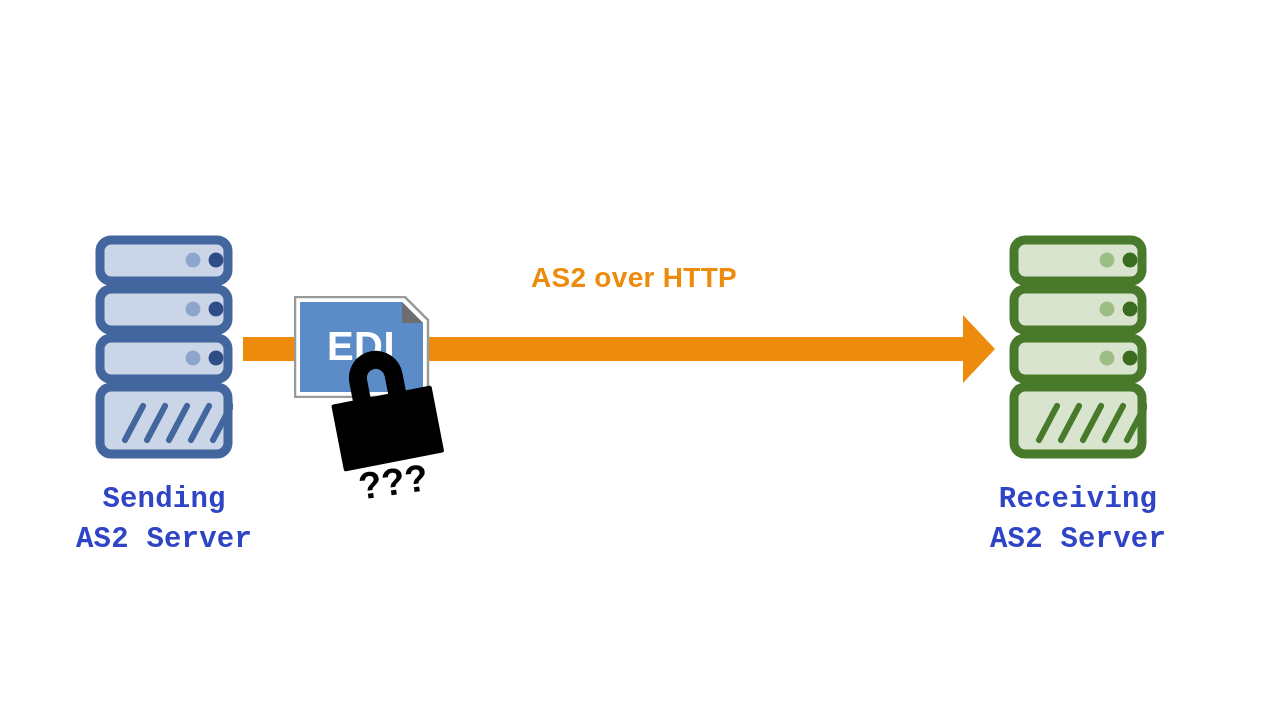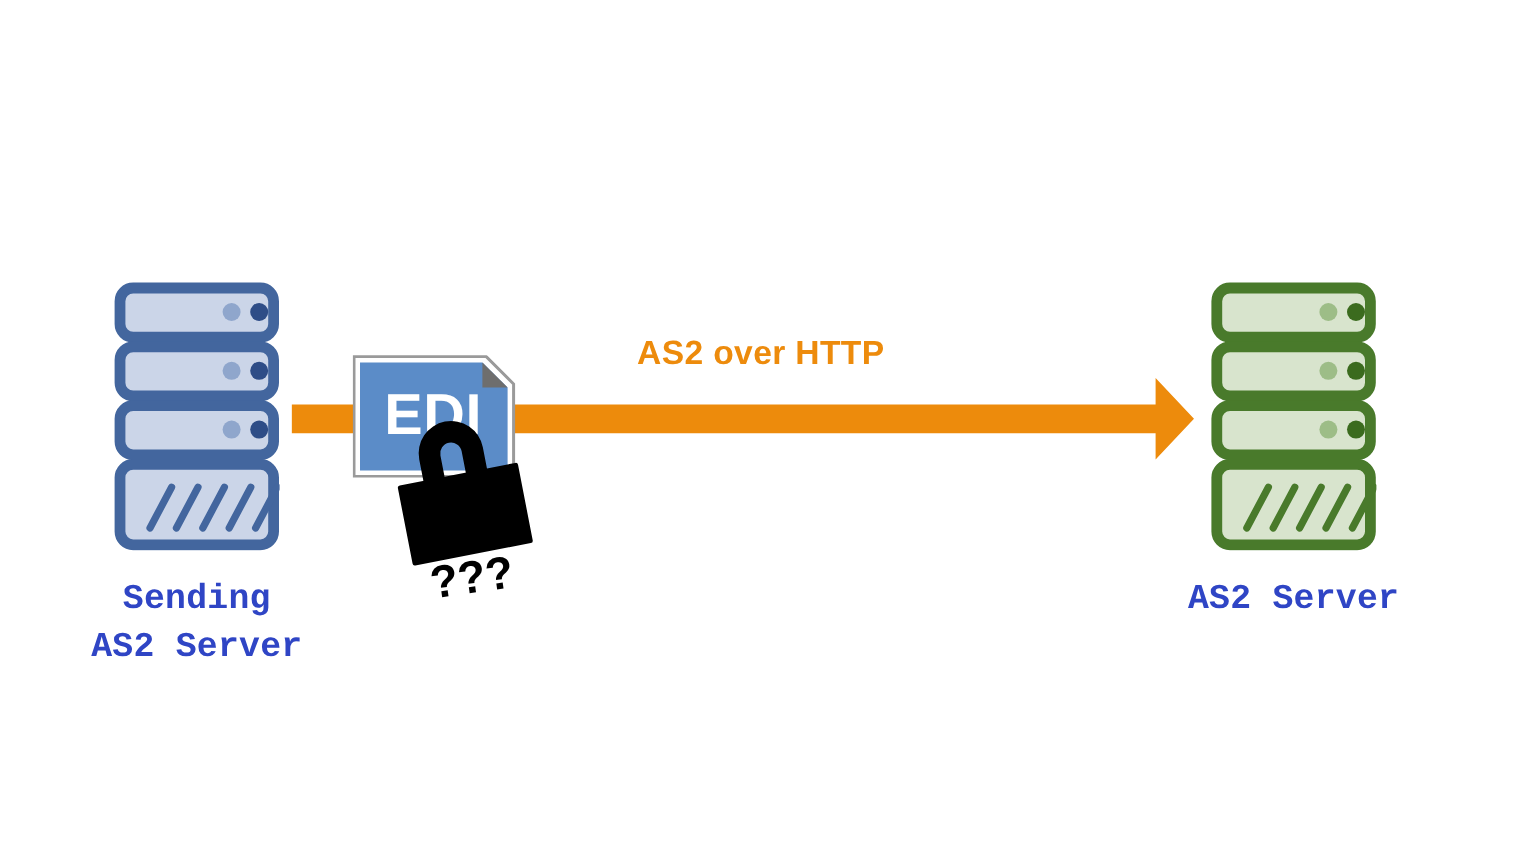--- a/index.html
+++ b/index.html
@@ -56,21 +56,21 @@
     top: 310px;
     width: 752px;
     height: 78px;
   }
   #arrow svg { display:block; width: 752px; height: 78px; }
 
   
   #arrow-label {
     position: absolute;
     left: 424px;
-    top: 278px;
+    top: 262px;
     width: 420px;
     text-align: center;
     color: #ED8B0C;
     font-weight: bold;
     font-size: 28px;
     letter-spacing: 0.3px;
     white-space: pre;
     font-family: "Liberation Sans", sans-serif;
   }
 
@@ -87,21 +87,21 @@
     position: absolute;
     left: 294px;
     top: 296px;
     width: 134px;
     height: 100px;
     display: flex;
     align-items: center;
     justify-content: center;
     color: #FFFFFF;
     font-weight: bold;
-    font-size: 48px;
+    font-size: 40px;
     letter-spacing: 0.5px;
     pointer-events: none;
     font-family: "Liberation Sans", sans-serif;
     text-align: center;
   }
 
   
   #padlock {
     position: absolute;
     left: 326px;
@@ -193,20 +193,21 @@
           <line x1="52" y1="205" x2="70" y2="171"></line>
           <line x1="74" y1="205" x2="92" y2="171"></line>
           <line x1="96" y1="205" x2="114" y2="171"></line>
           <line x1="118" y1="205" x2="136" y2="171"></line>
         </g>
       </g>
     </svg>
   </div>
 
   <div class="server-caption" id="caption-receiving">
+    <span class="ln">Receiving</span>
     <span class="ln">AS2 Server</span>
   </div>
 
   <div id="edi-doc">
     <svg viewBox="0 0 140 102" xmlns="http://www.w3.org/2000/svg">
 
       <path d="M1,1 L111,1 L134,24 L134,101 L1,101 Z" fill="#FFFFFF"></path>
       <path d="M1,1 L111,1 L134,24 L134,101 L1,101 Z" fill="none" stroke="#9A9A9A" stroke-width="2.5"></path>
 
       <path d="M6,6 L108,6 L129,27 L129,96 L6,96 Z" fill="#5B8CC8"></path>

